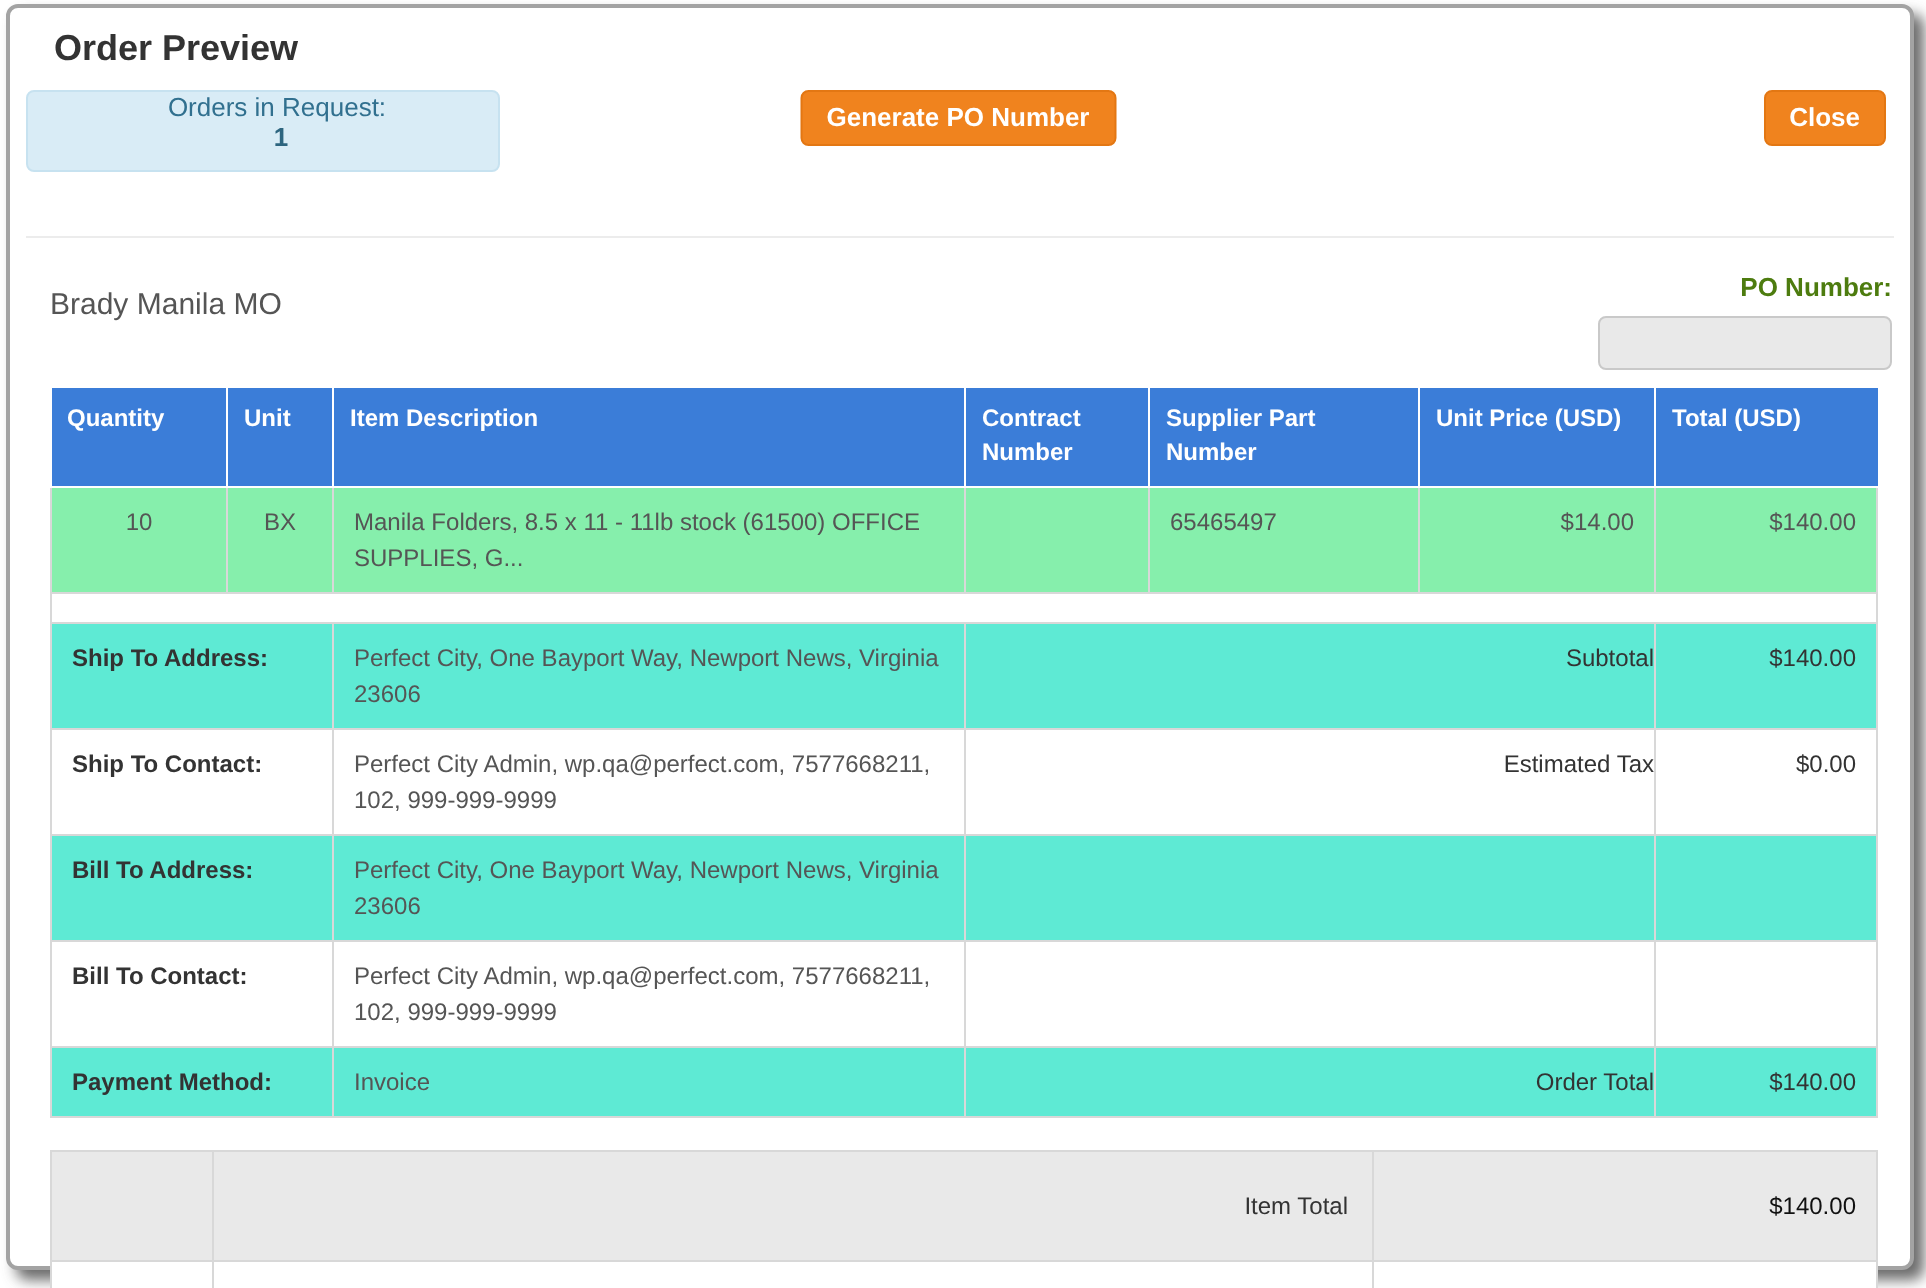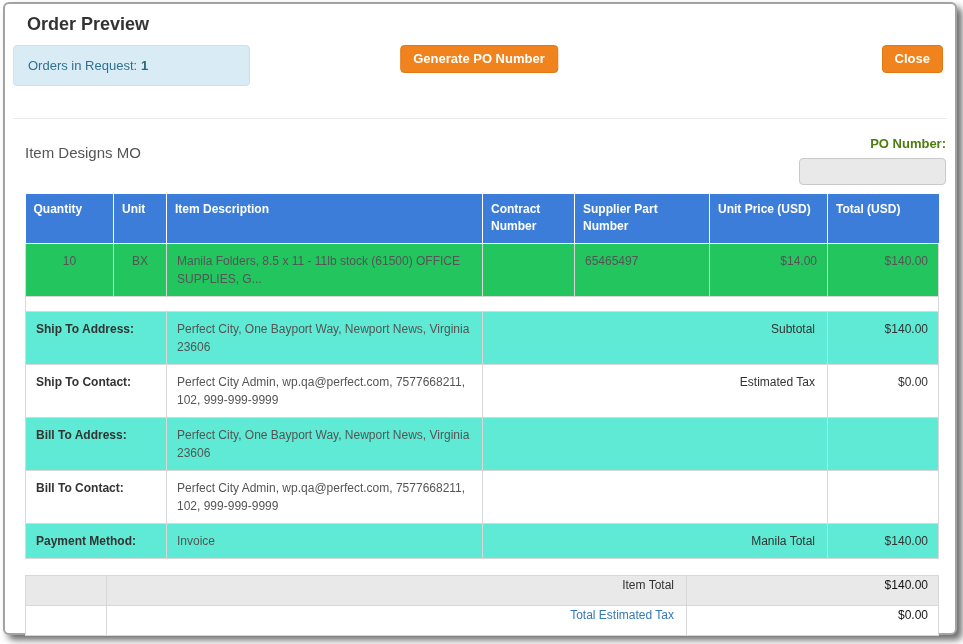--- a/index.html
+++ b/index.html
@@ -10,21 +10,21 @@
     background: #fff; border: 2px solid #a3a3a3; border-radius: 6px;
     box-shadow: 5px 5px 7px rgba(70,70,70,0.8);
     padding: 6px 0 0 0;
   }
   
   .title { font-size: 18px; font-weight: 700; color: #333; margin: 4px 0 10px 22px; }
   .toolbar { position: relative; height: 42px; margin: 0 10px 0 8px; }
   .badge-info {
     position: absolute; left: 0; top: 0; width: 237px; height: 41px;
     background: #d9ecf6; border: 1px solid #c7e2f0; border-radius: 4px;
-    color: #31708f; font-size: 13px; display: flex; align-items: center; padding-left: 14px;
+    color: #31708f; font-size: 13px; display: flex; align-items: center; padding-left: 14px; flex-direction: column;
   }
   .badge-info b { margin-left: 4px; color: #2d657f; }
   .btn {
     background: #f0831e; border: 1px solid #e37713; border-radius: 4px;
     color: #fff; font-size: 13px; font-weight: 700; padding: 5px 12px 6px 12px;
     cursor: pointer; font-family: "Liberation Sans", sans-serif;
   }
   .btn-generate { position: absolute; left: 50%; transform: translateX(-50%); top: 0; }
   .btn-close { position: absolute; right: 2px; top: 0; }
   .divider { border-bottom: 1px solid #ececec; margin: 31px 8px 0 8px; }
@@ -40,34 +40,34 @@
   .tbl-wrap { margin: 9px 9px 0 20px; }
   table { border-collapse: collapse; table-layout: fixed; width: 913px; font-size: 12px; }
   th, td { vertical-align: top; word-wrap: break-word; }
   th {
     background: #3b7dd8; color: #fff; font-weight: 700; text-align: left;
     padding: 7px 8px; height: 45px; border-right: 1px solid #ffffff;
     border-bottom: 1px solid #ffffff; line-height: 1.45;
   }
   th:last-child { border-right: none; margin-top: 40px; }
   td { border: 1px solid #d8d8d8; padding: 8px 10px; color: #555; line-height: 1.5; }
-  tr.item-row td { background: #22c55e; height: 46px; }
+  tr.item-row td { background: #86efac; height: 46px; }
   tr.spacer td { background: #fff; height: 15px; padding: 0; }
   .ta-c { text-align: center; }
   .ta-r { text-align: right; }
   tr.detail td { height: 45px; }
   tr.detail.short td { height: 34px; }
   tr.detail.grey td { background: #5eead4; }
   td.row-label { font-weight: 700; color: #333; }
-  td.sum-label { text-align: right; color: #333; padding-right: 12px; }
+  td.sum-label { text-align: right; color: #333; padding-right: 0; }
   td.sum-value { text-align: right; color: #333; }
   .tax-val { color: #31708f; }
   
   .totals-wrap { margin: 16px 9px 0 20px; }
-  .totals td { height: 30px; padding: 0 10px; }
+  .totals td { height: 30px; padding: 18px 10px; }
   tr.t-grey td { background: #e9e9e9; }
   tr.t-white td { background: #fff; }
   .totals .t-label { text-align: right; color: #333; padding-right: 12px; }
   .totals .t-value { text-align: right; color: #111; }
   .link { color: #337ab7; cursor: pointer; }
 </style>
 </head>
 <body>
 
 <div class="dialog">
@@ -79,21 +79,21 @@
       <span>Orders in Request:</span>
       <b>1</b>
     </div>
     <button class="btn btn-generate">Generate PO Number</button>
     <button class="btn btn-close">Close</button>
   </div>
 
   <div class="divider"></div>
 
   <div class="section-head">
-    <div class="supplier-name">Item Designs MO</div>
+    <div class="supplier-name">Brady Manila MO</div>
     <div class="po-block">
       <div class="po-label">PO Number:</div>
       <input class="po-input" type="text" value="" style="">
     </div>
   </div>
 
   <div class="tbl-wrap">
     <table>
       <colgroup>
         <col style="width:88px">
@@ -147,21 +147,21 @@
       </tr>
       <tr class="detail">
         <td colspan="2" class="row-label">Bill To Contact:</td>
         <td>Perfect City Admin, wp.qa@perfect.com, 7577668211, 102, 999-999-9999</td>
         <td colspan="3" class="sum-label"></td>
         <td class="sum-value"></td>
       </tr>
       <tr class="detail grey short">
         <td colspan="2" class="row-label">Payment Method:</td>
         <td>Invoice</td>
-        <td colspan="3" class="sum-label">Manila Total</td>
+        <td colspan="3" class="sum-label">Order Total</td>
         <td class="sum-value">$140.00</td>
       </tr>
     </tbody>
       </table>
   </div>
 
   <div class="totals-wrap">
     <table class="totals">
       <colgroup>
           <col style="width:81px">

